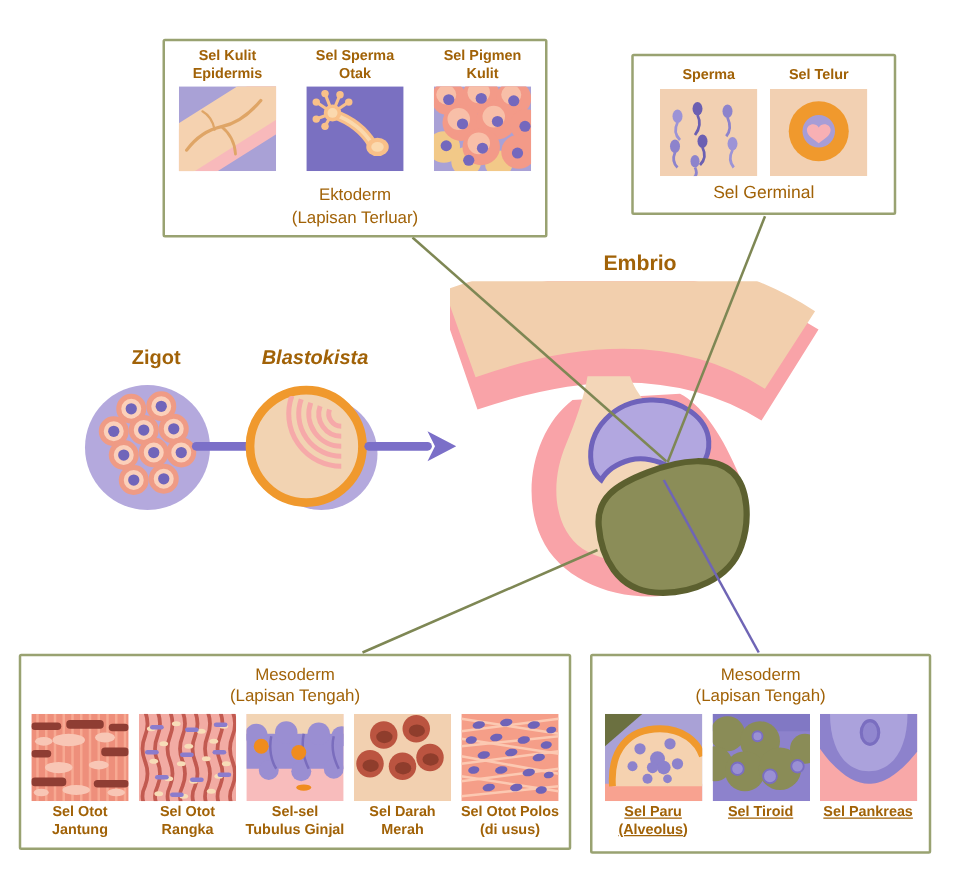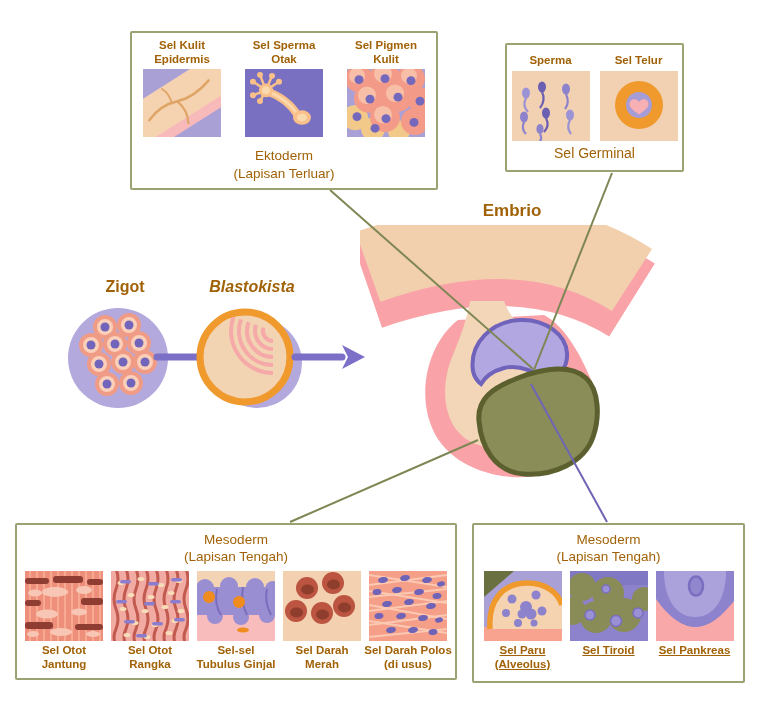--- a/index.html
+++ b/index.html
@@ -15,21 +15,21 @@
   .tile{width:78px;height:70px;overflow:hidden;}
   .tile svg{width:100%;height:100%;}
   .box-title{position:absolute;left:0;right:0;text-align:center;font-weight:normal;
              font-size:13.5px;line-height:1.28;white-space:pre-line;}
   .float-label{position:absolute;font-weight:bold;transform:translateX(-50%);white-space:nowrap;}
   #ektoderm-box{left:130px;top:31px;width:308px;height:159px;padding-top:6px;}
   #ektoderm-box .cells-row{gap:2px;}
   #ektoderm-box .cell-col{width:100px;}
   #ektoderm-box .tile{height:68px;margin-top:3px;}
   #ektoderm-box .box-title{bottom:6px;}
-  #germinal-box{left:505px;top:43px;width:179px;height:129px;padding-top:9px;}
+  #germinal-box{left:505px;top:43px;width:212px;height:129px;padding-top:9px;}
   #germinal-box .cells-row{gap:4px;}
   #germinal-box .cell-col{width:84px;}
   #germinal-box .tile{margin-top:3px;}
   #germinal-box .box-title{bottom:7px;font-size:14px;}
   #mesoderm-left-box{left:15px;top:523px;width:442px;height:157px;}
   #mesoderm-left-box .cells-row{margin-top:46px;gap:2px;}
   #mesoderm-left-box .cell-col{width:84px;}
   #mesoderm-right-box{left:472px;top:523px;width:273px;height:160px;}
   #mesoderm-right-box .cells-row{margin-top:46px;gap:2px;}
   #mesoderm-right-box .cell-col{width:84px;text-decoration:underline;}
@@ -427,21 +427,21 @@
                 <ellipse cx="10" cy="45" rx="4.5" ry="3" transform="rotate(-10 10 45)"></ellipse>
               <ellipse cx="32" cy="45" rx="5" ry="3" transform="rotate(-10 32 45)"></ellipse>
                 <ellipse cx="54" cy="47" rx="5" ry="3" transform="rotate(-10 54 47)"></ellipse>
               <ellipse cx="70" cy="49" rx="4" ry="2.6" transform="rotate(-10 70 49)"></ellipse>
                 <ellipse cx="22" cy="59" rx="5" ry="3" transform="rotate(-10 22 59)"></ellipse>
               <ellipse cx="44" cy="59" rx="5" ry="3" transform="rotate(-10 44 59)"></ellipse>
                 <ellipse cx="64" cy="61" rx="4.5" ry="3" transform="rotate(-10 64 61)"></ellipse>
             </g>
           </svg>
         </div>
-        <div class="cell-label">Sel Darah Polos
+        <div class="cell-label">Sel Otot Polos
 (di usus)</div>
       </div>
     </div>
   </div>
 
   <div class="box bottom-box" id="mesoderm-right-box">
     <div class="box-title">Mesoderm
 (Lapisan Tengah)</div>
     <div class="cells-row">
       <div class="cell-col">

